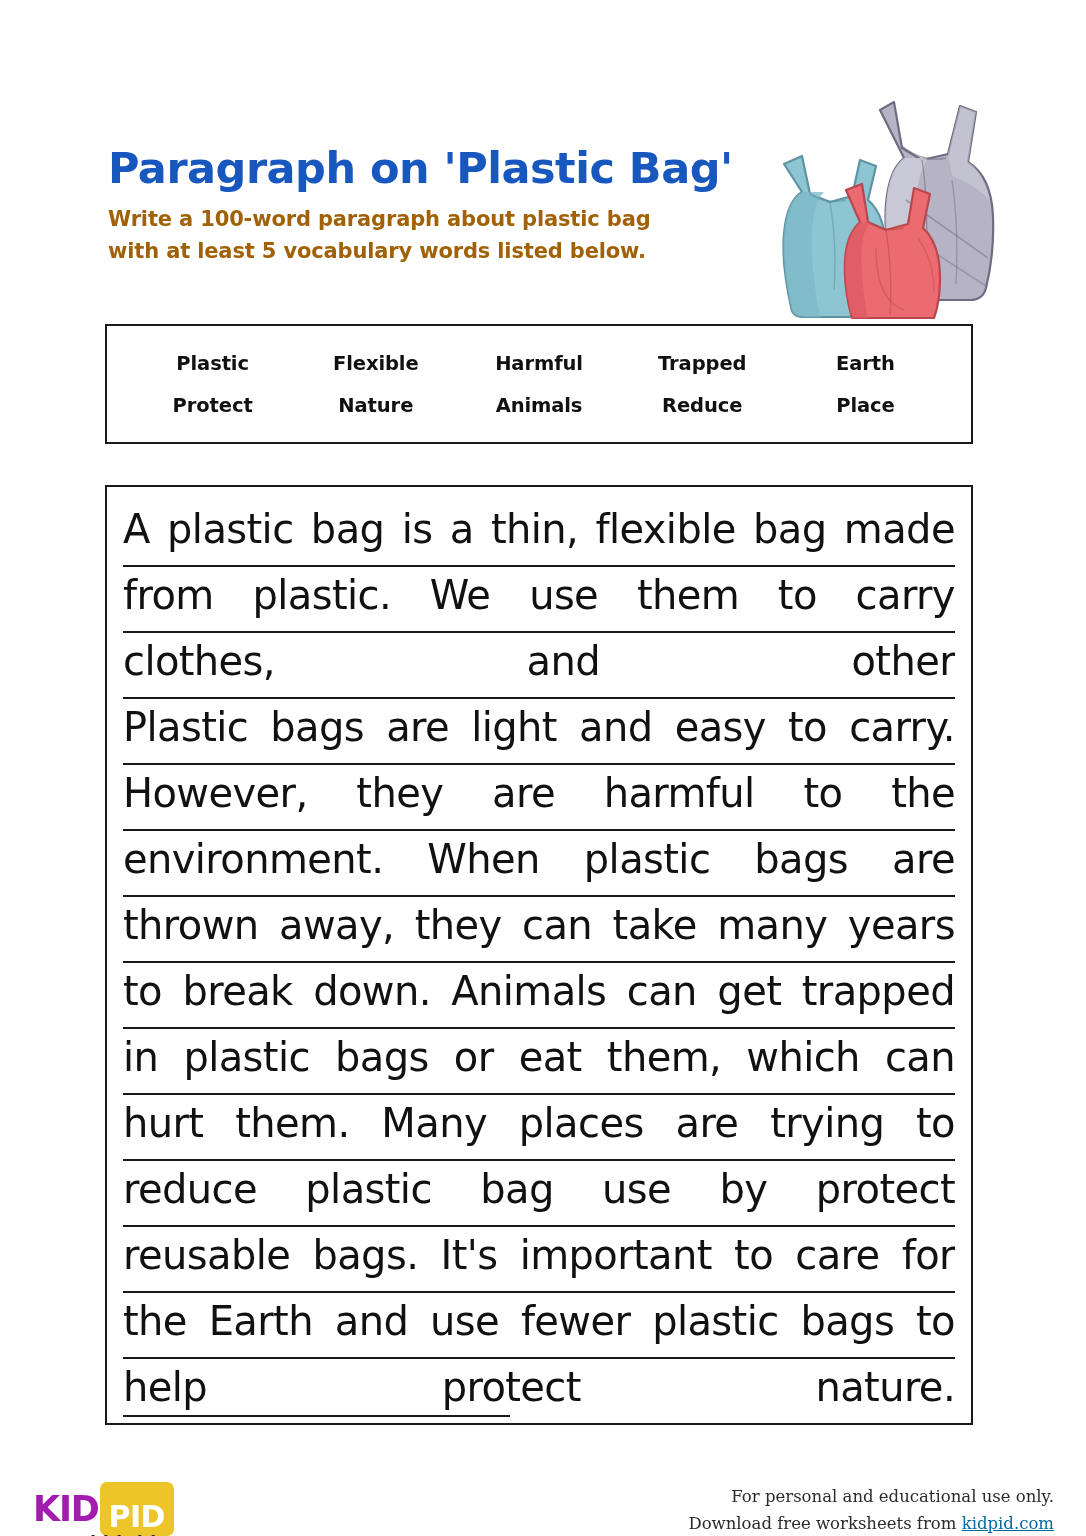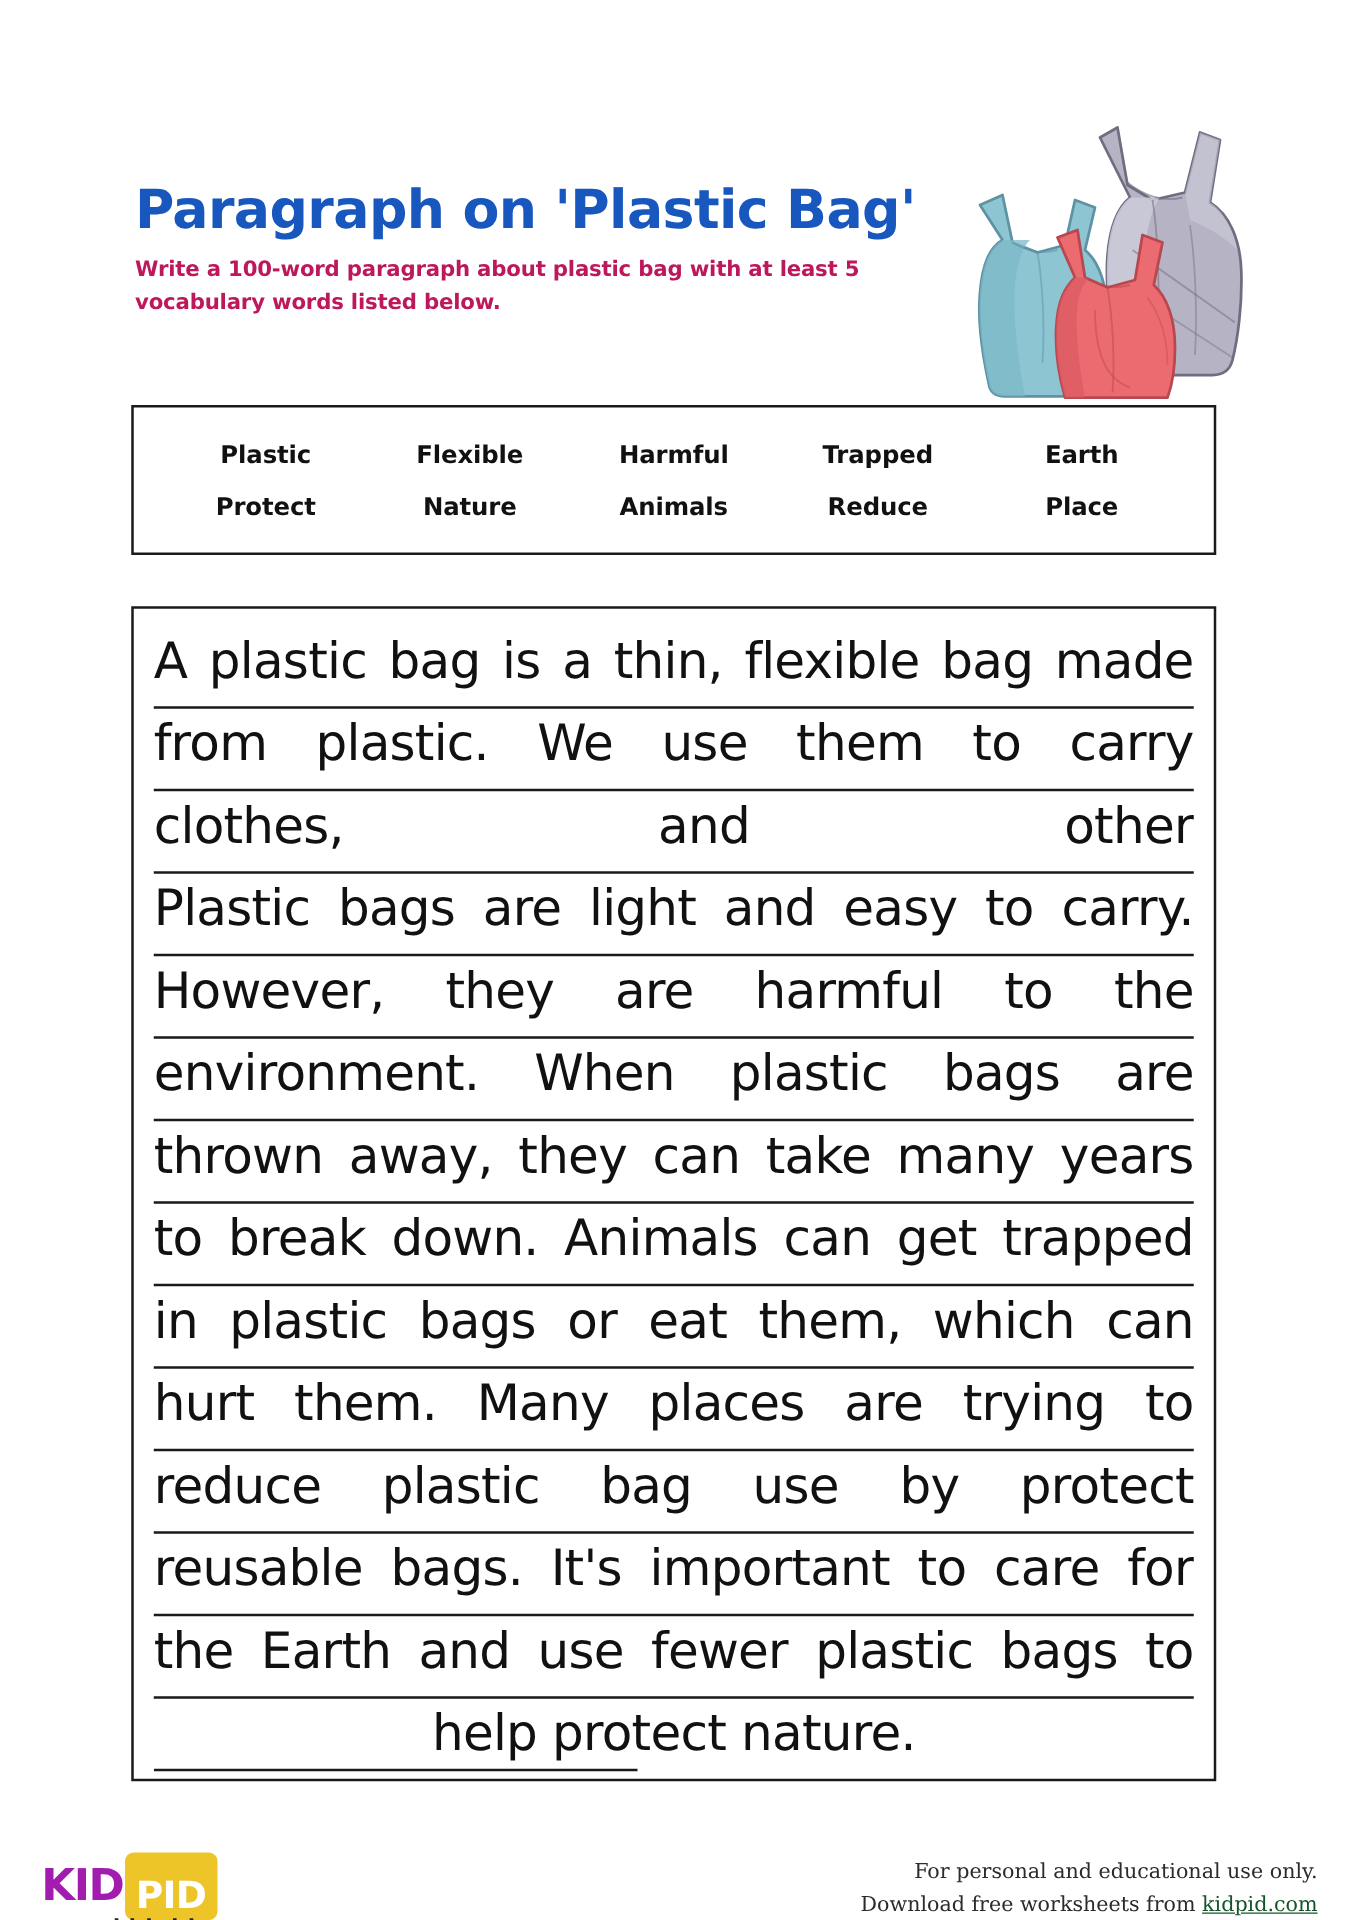--- a/index.html
+++ b/index.html
@@ -34,23 +34,23 @@
     font-weight: 700;
     letter-spacing: -0.5px;
     color: #1757BE;
     line-height: 1.12;
     white-space: nowrap;
   }
 
   .subtitle {
     margin-top: 12px;
     font-family: "DejaVu Sans", sans-serif;
-    font-size: 17px;
-    font-weight: 700;
-    color: #be185d;
+    font-size: 21px;
+    font-weight: 700;
+    color: #a16207;
     line-height: 1.52;
     letter-spacing: -0.15px;
     max-width: 600px;
   }
 
   
   .bags {
     position: absolute;
     left: 772px;
     top: 62px;
@@ -117,21 +117,21 @@
     font-size: 40px;
     line-height: 56px;
     color: #111111;
     border-bottom: 2.5px solid #1a1a1a;
     white-space: nowrap;
     letter-spacing: -0.6px;
     overflow: hidden;
   }
 
   .para-line.last {
-    justify-content: center;
+    justify-content: space-between;
     border-bottom: none;
     position: relative;
   }
   .para-line.last .word { margin-right: 0; }
   .para-line.last .tail-rule {
     position: absolute;
     left: 0;
     bottom: 8px;
     height: 2.5px;
     background: #1a1a1a;
@@ -196,21 +196,21 @@
     width: 430px;
     text-align: right;
     font-family: "DejaVu Serif", serif;
     font-size: 16.5px;
     color: #2b2b2b;
     line-height: 1.62;
   }
 
   .credit-link {
     text-decoration: underline;
-    color: #14532d;
+    color: #0369a1;
   }
 </style>
 </head>
 <body>
 
 <div class="page">
 
   <div class="header">
     <div class="title">Paragraph on 'Plastic Bag'</div>
     <div class="subtitle">Write a 100-word paragraph about plastic bag with at least 5 vocabulary words listed below.</div>

